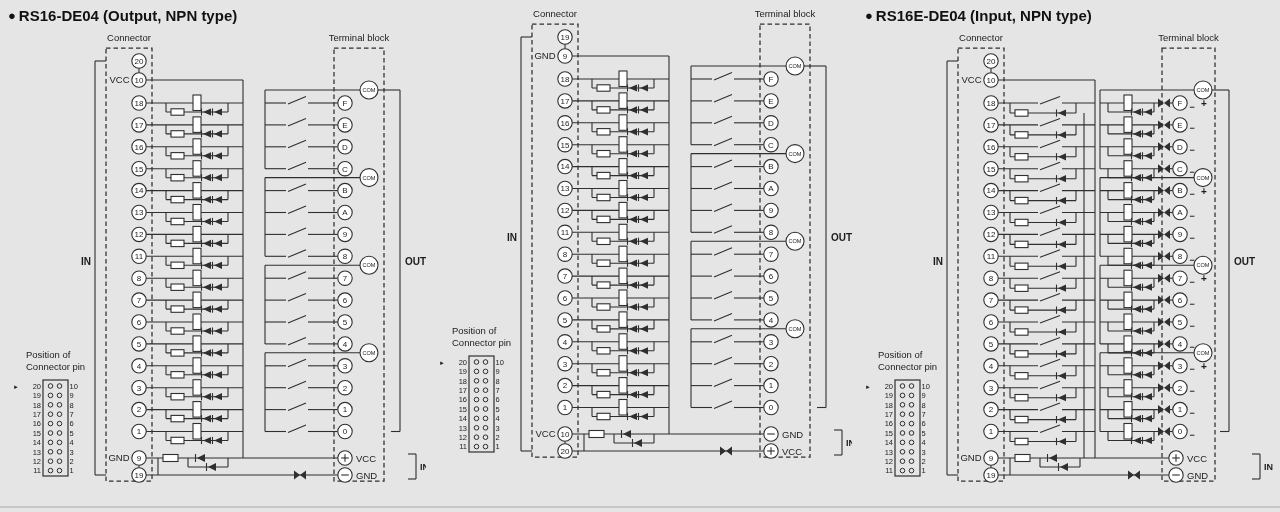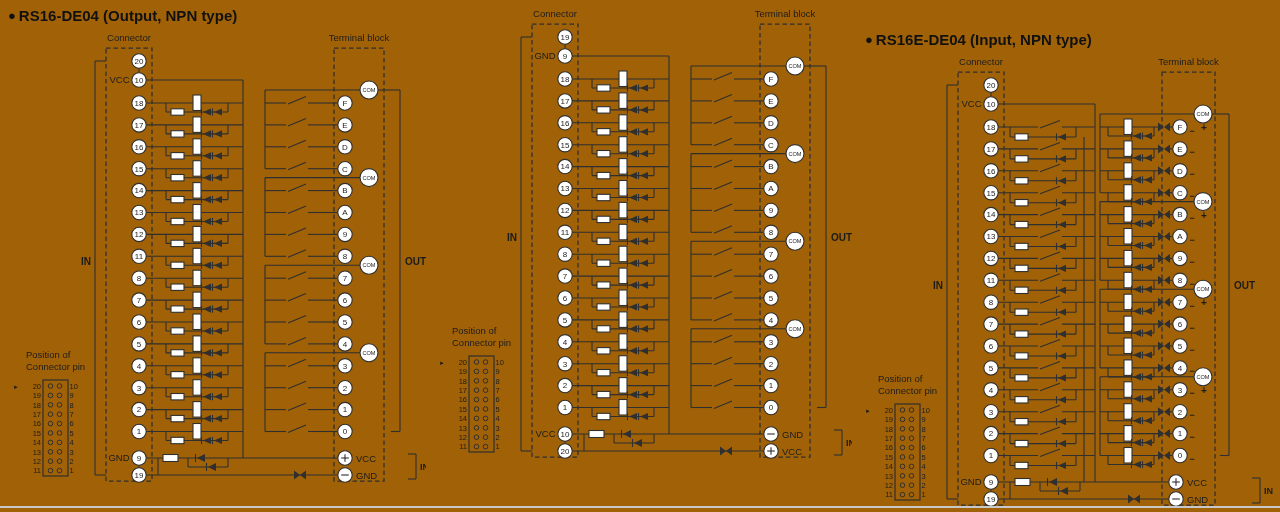--- a/index.html
+++ b/index.html
@@ -1,24 +1,24 @@
 <!DOCTYPE html>
 <html><head>
 <meta charset="utf-8">
 <style>
   html,body{margin:0;padding:0;background:#ffffff;}
-  .page{position:relative;width:1280px;height:512px;background:#a16207;overflow:hidden;
+  .page{position:relative;width:1280px;height:512px;background:#e5e5e5;overflow:hidden;
         font-family:"Liberation Sans", sans-serif;}
   .diagrams{display:flex;width:1280px;}
   .diagram{flex:0 0 426px;position:relative;}
   .diagram:last-child{flex:0 0 428px;}
   .title{margin:0;padding:7px 0 0 8px;font-size:15px;font-weight:bold;color:#111;
          white-space:nowrap;letter-spacing:0px;}
   .diagram:nth-child(2) .title{padding-left:34px;}
-  .diagram:nth-child(3) .title{padding-left:13px;margin-top:24px;}
+  .diagram:nth-child(3) .title{padding-left:13px;}
   .bullet{font-size:13px;margin-right:3px;vertical-align:1px;}
   svg.schem{display:block;margin-top:2px;}
   .bottom-rule{position:absolute;left:0;bottom:4px;width:1280px;height:0;
                border-top:2px solid #c8c8c8;}
 </style>
 </head>
 <body>
 
 <div class="page">
   <div class="diagrams">

